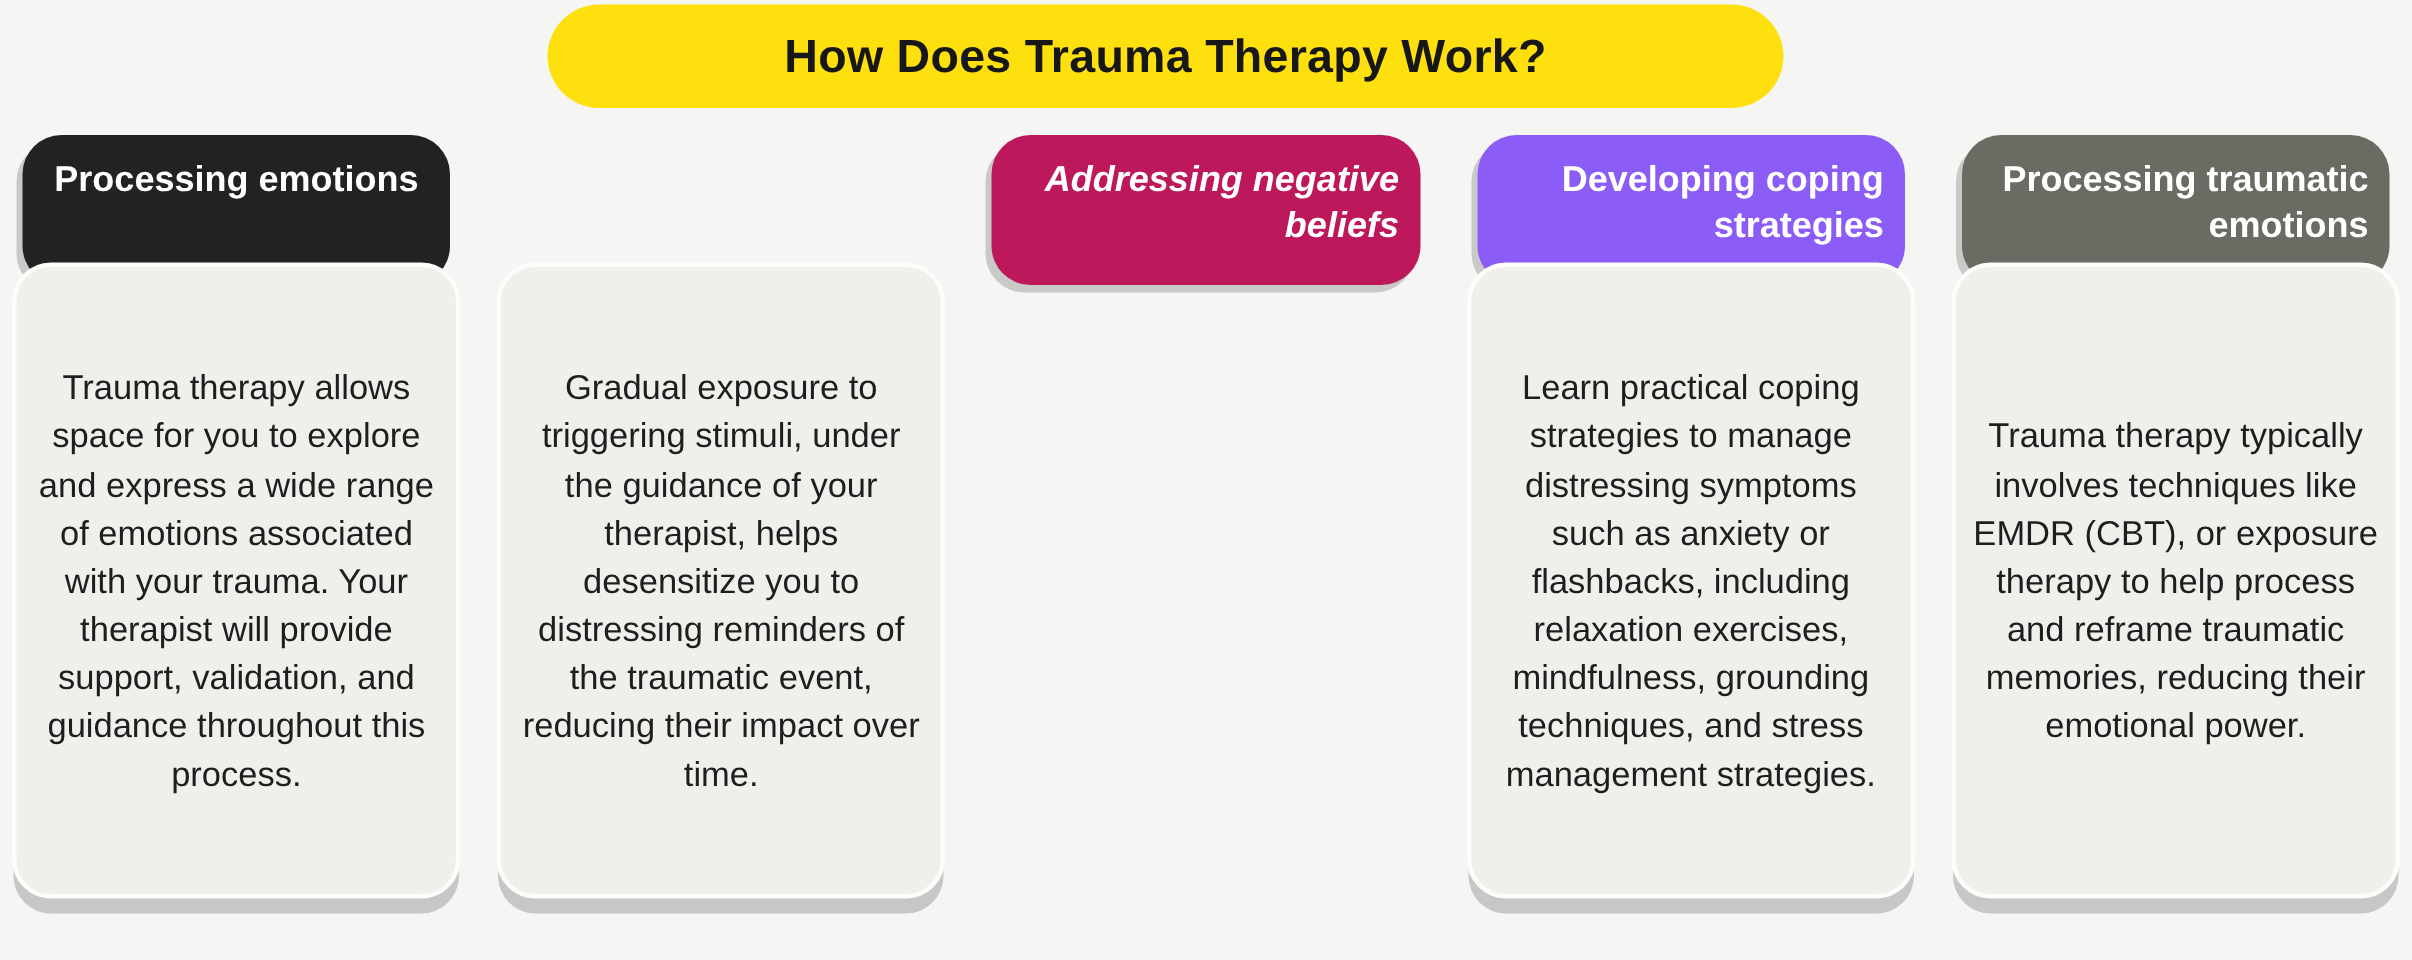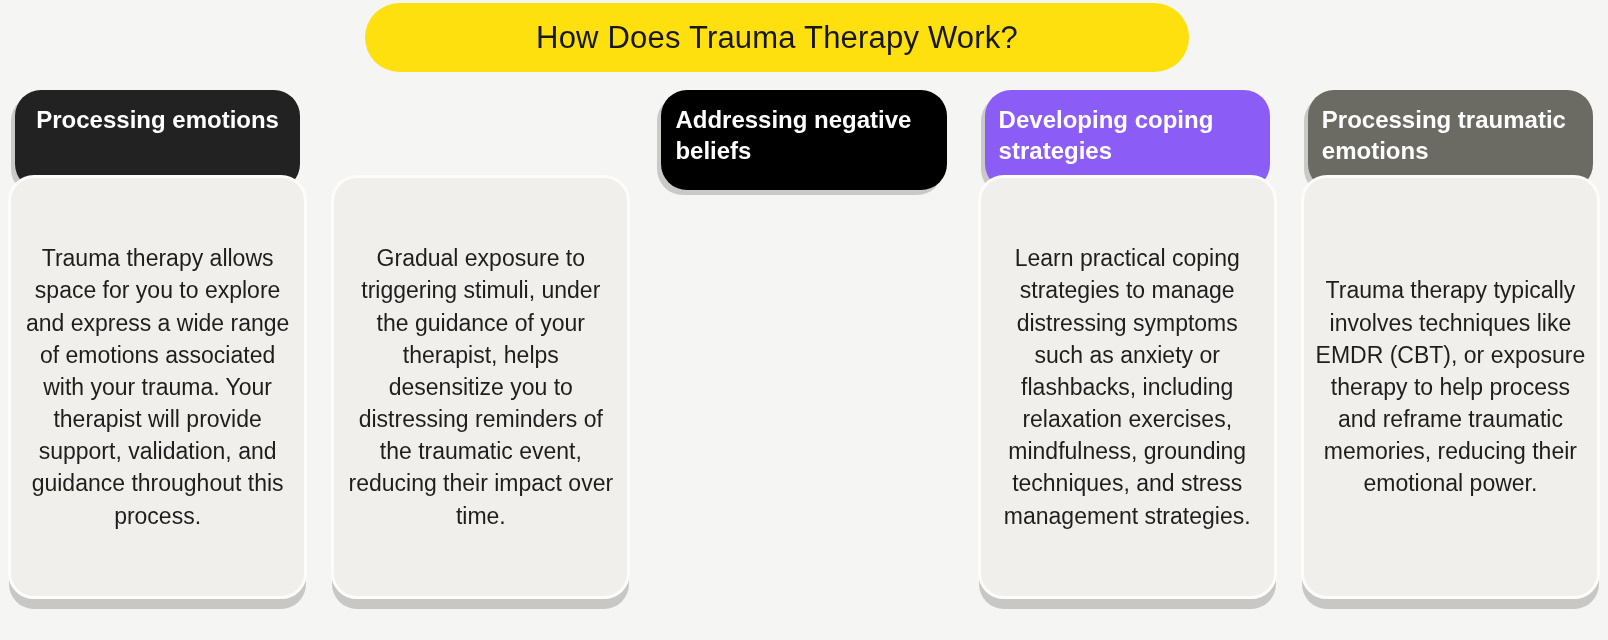--- a/index.html
+++ b/index.html
@@ -22,21 +22,21 @@
     width: 824px;
     height: 69px;
     border-radius: 35px;
     background: #ffe00f;
     display: flex;
     align-items: center;
     justify-content: center;
   }
   .title-text {
     font-size: 31px;
-    font-weight: 400;
+    font-weight: 700;
     color: #171717;
     letter-spacing: 0.2px;
   }
   .cards-row {
     position: absolute;
     top: 90px;
     left: 8px;
     right: 8px;
     display: flex;
     gap: 24px;
@@ -58,21 +58,21 @@
     justify-content: center;
     padding: 14px 14px 0 14px;
     box-sizing: border-box;
     box-shadow: -4px 5px 0 #c9c9c8;
     z-index: 1;
   }
   .card-header-label {
     color: #ffffff;
     font-size: 24px;
     font-weight: 700;
-    text-align: left;
+    text-align: right;
     line-height: 1.3;
   }
   .card-body {
     position: absolute;
     top: 85px;
     left: 0;
     right: 0;
     height: 424px;
     background: #f0efec;
     border: 3px solid #fcfcfb;
@@ -113,21 +113,21 @@
       </div>
     </div>
 
     <div class="card">
       <div class="card-body">
         <p class="card-body-text">Gradual exposure to triggering stimuli, under the guidance of your therapist, helps desensitize you to distressing reminders of the traumatic event, reducing their impact over time.</p>
       </div>
     </div>
 
     <div class="card">
-      <div class="card-header" style="background-color: #000000;">
+      <div class="card-header" style="background-color: #be185d; font-style: italic;">
         <span class="card-header-label">Addressing negative beliefs</span>
       </div>
     </div>
 
     <div class="card">
       <div class="card-header" style="background-color: #8b5cf6;">
         <span class="card-header-label">Developing coping strategies</span>
       </div>
       <div class="card-body">
         <p class="card-body-text">Learn practical coping strategies to manage distressing symptoms such as anxiety or flashbacks, including relaxation exercises, mindfulness, grounding techniques, and stress management strategies.</p>

